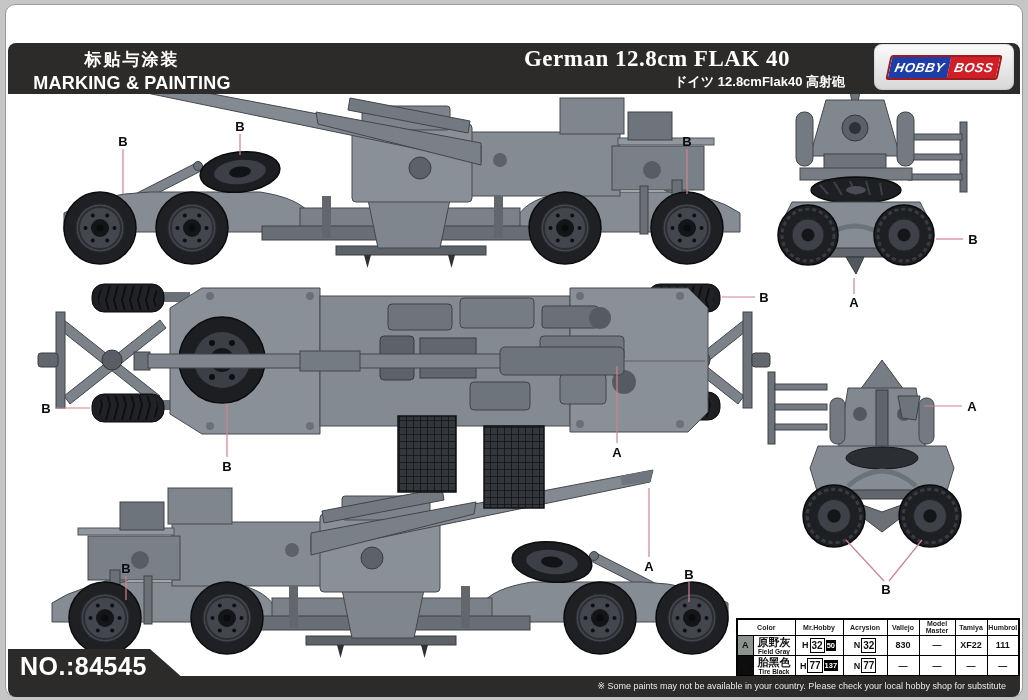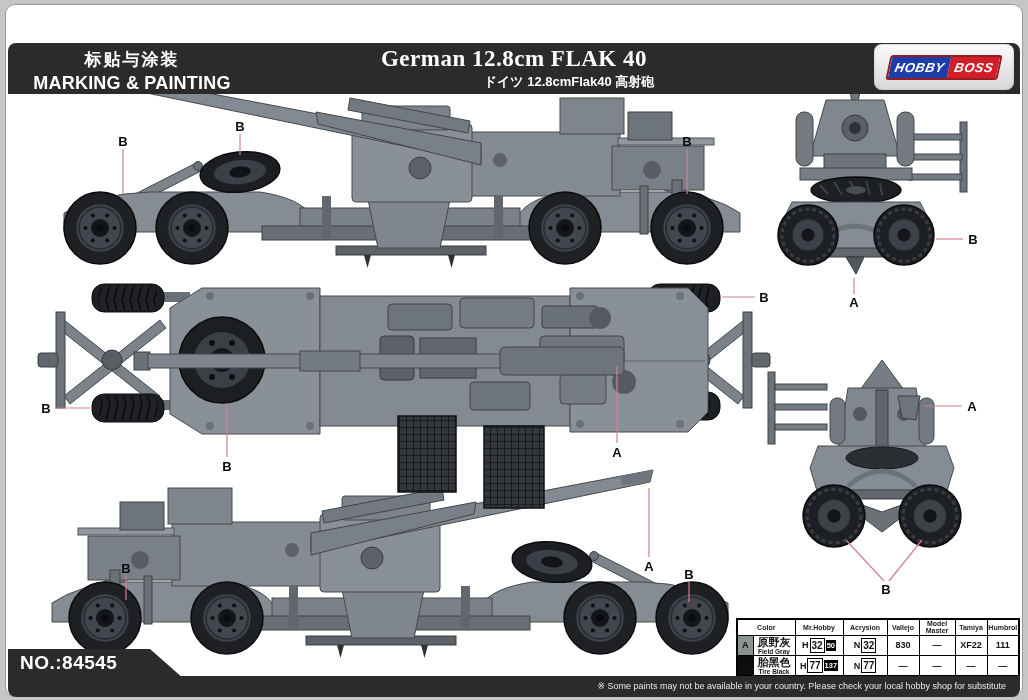--- a/index.html
+++ b/index.html
@@ -7,40 +7,40 @@
   body { position:relative; overflow:hidden; background:#c6c6c6;
          font-family:"Liberation Sans","DejaVu Sans",sans-serif; }
   .page { position:absolute; left:5px; top:4px; right:5px; bottom:3px;
           background:#fff; border:1px solid #9b9b9b; border-radius:10px; }
   
   .header-band { position:absolute; left:8px; top:7px; right:8px; height:51px;
                  background:#2c2b29; border-radius:8px 8px 0 0; color:#fff;margin-top:36px; }
   .hdr-left { position:absolute; left:24px; top:5px; width:200px; text-align:center; }
   .hdr-left .cn { font-size:17px; font-weight:bold; letter-spacing:2px; }
   .hdr-left .en { font-size:18px; font-weight:bold; letter-spacing:.2px; margin-top:2px; }
-  .hdr-center { position:absolute; left:230px; right:230px; top:3px; text-align:center; }
+  .hdr-center { position:absolute; left:230px; right:230px; top:3px; text-align:right; }
   .hdr-title { font-family:"Liberation Serif","DejaVu Serif",serif;
                font-size:23px; font-weight:bold; letter-spacing:.5px; }
   .hdr-sub { position:relative; left:55px; display:flex; justify-content:center;
              gap:46px; font-size:13px; font-weight:600; margin-top:1px;flex-direction:column; }
   .logo-tab { position:absolute; right:6px; top:1px; width:140px; height:46px;
               background:linear-gradient(#fbfbfb,#d7d7d7); border-radius:8px;
               display:flex; align-items:center; justify-content:center;
               box-shadow:inset 0 0 2px #aaa; }
   .logo-badge { display:flex; transform:skewX(-12deg); border:2px solid #9c1b20;
                 border-radius:3px; overflow:hidden; font-size:13px; font-weight:bold;
                 font-style:italic; color:#fff; letter-spacing:.5px; }
   .logo-badge span { padding:3px 5px; }
   
   .footer-band { position:absolute; left:8px; right:8px; bottom:3px; height:21px;
                  background:#2c2b29; border-radius:0 0 8px 8px; color:#e9e9e9; }
   .footer-note { position:absolute; right:14px; top:0; line-height:21px; font-size:9px; }
   .kitno-tab { position:absolute; left:8px; top:649px; width:176px; height:30px;
                background:#2c2b29; clip-path:polygon(0 0,142px 0,176px 30px,0 30px); }
-  .kitno-tab .no { position:absolute; left:12px; top:3px; color:#fff; font-size:19px;
+  .kitno-tab .no { position:absolute; left:12px; top:3px; color:#fff; font-size:25px;
                    font-weight:bold; letter-spacing:.5px; }
   
   svg.layer { position:absolute; left:0; top:0; width:1028px; height:700px; }
   #callout-layer { pointer-events:none; }
   .leader { stroke-width:1.2; }
   .co-label { font:bold 13px "Liberation Sans","DejaVu Sans",sans-serif; fill:#0c0c0c;
               text-anchor:middle; dominant-baseline:central; }
   
   .paint-table { position:absolute; left:736px; top:618px; width:282px; background:#fff; }
   table { border-collapse:collapse; width:282px; table-layout:fixed; }

